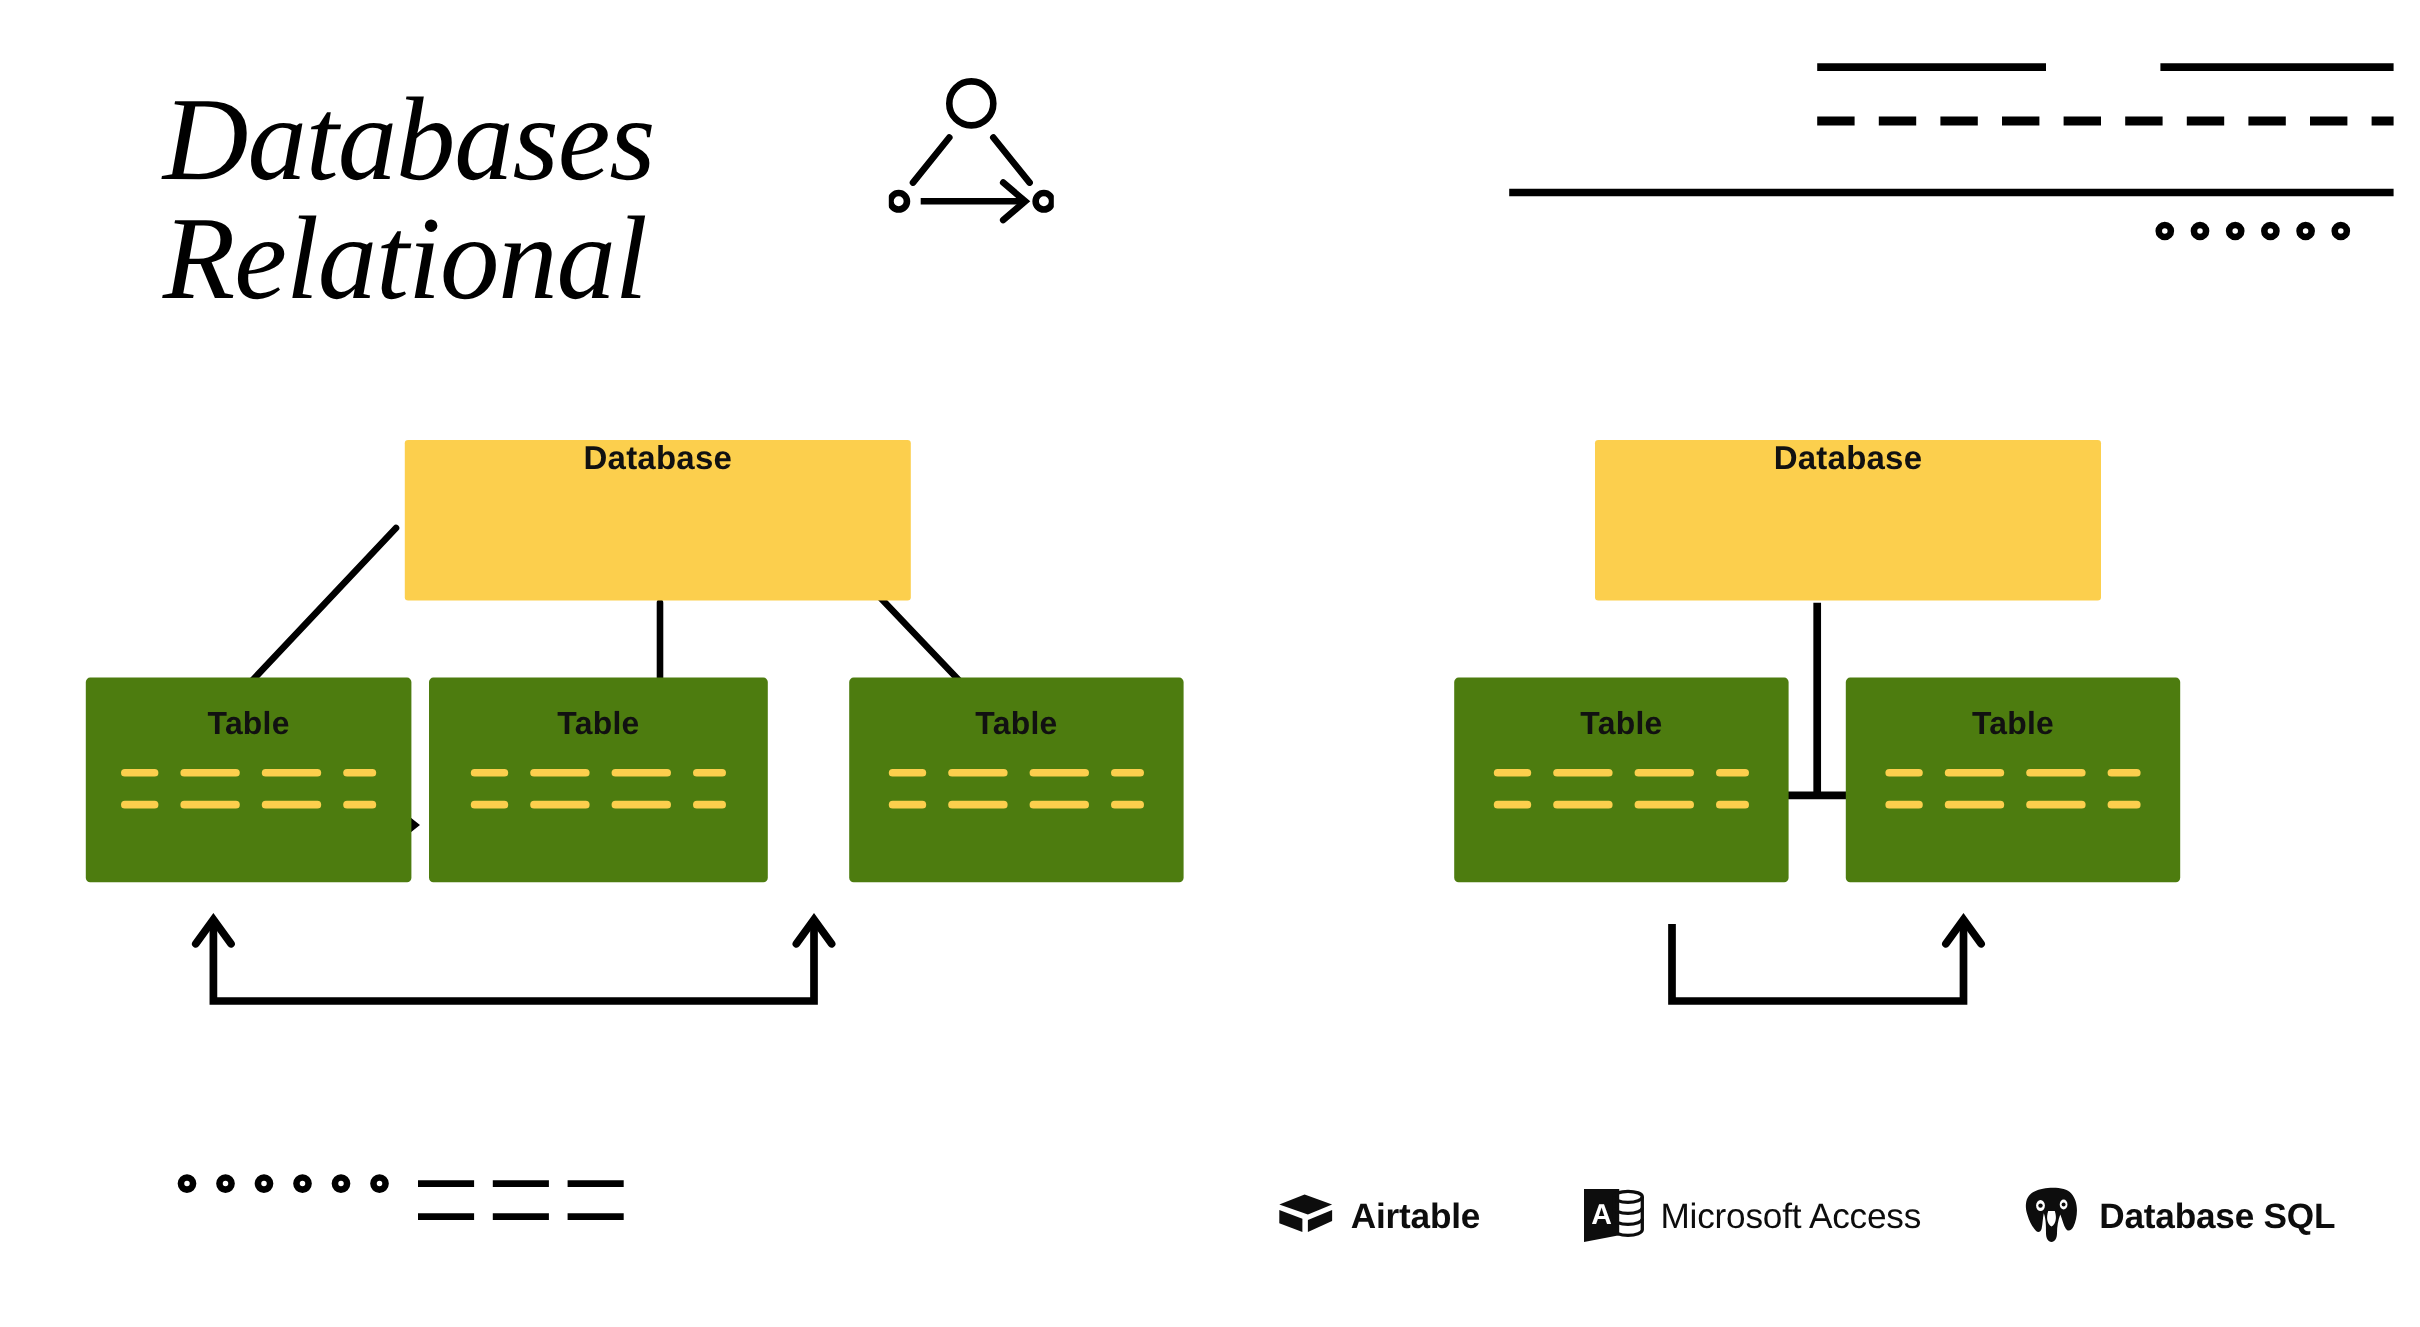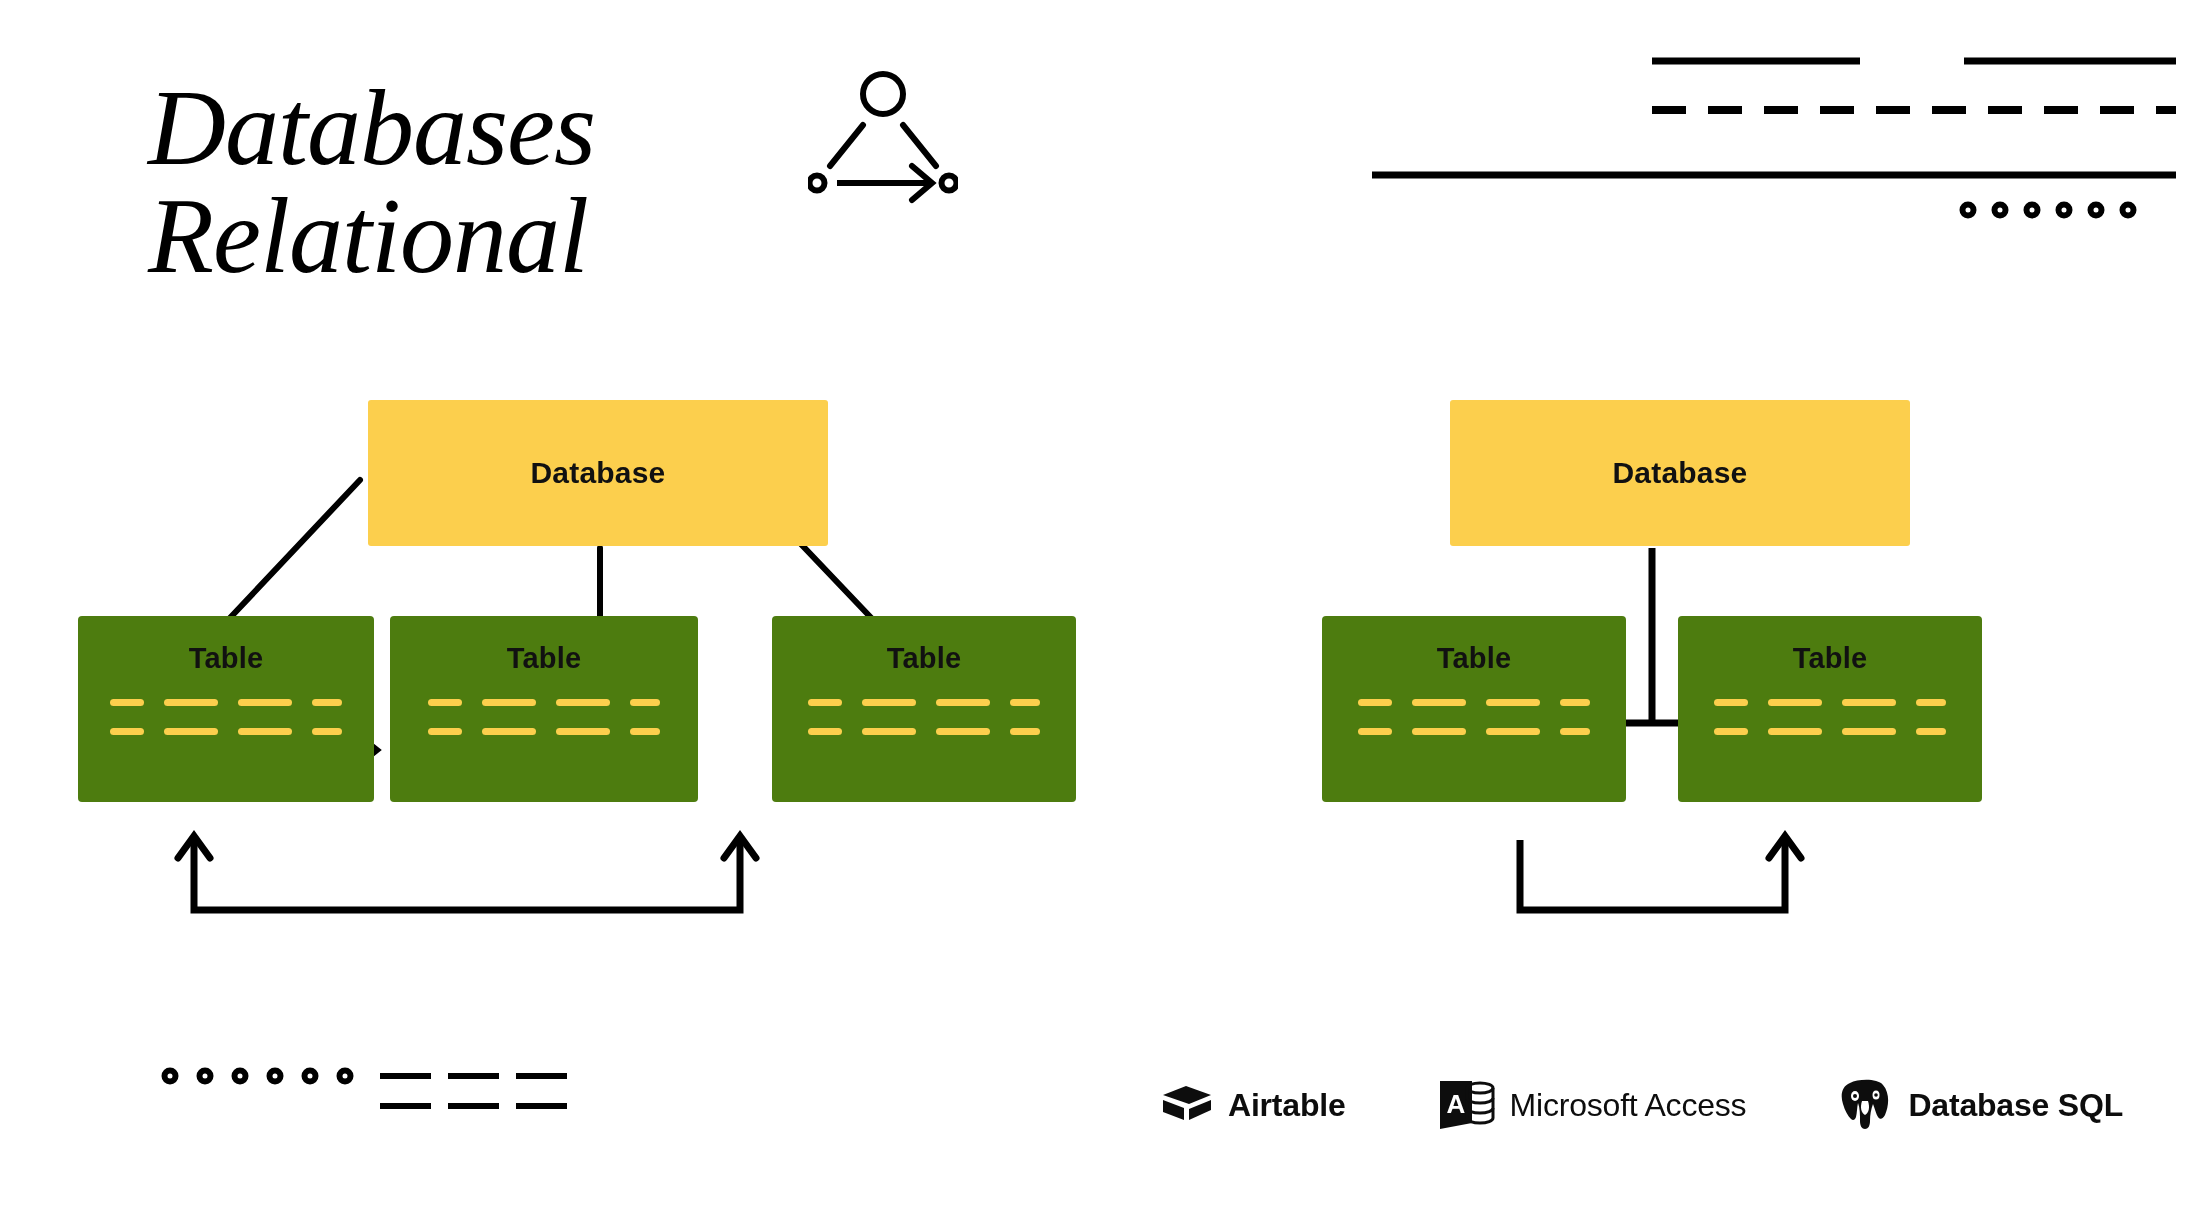--- a/index.html
+++ b/index.html
@@ -72,21 +72,20 @@
     position: absolute;
   }
   .group-left  { left: 100px;  top: 420px; width: 1100px; height: 560px; }
   .group-right { left: 1330px; top: 420px; width: 800px;  height: 560px; }
 
   .db-box {
     position: absolute;
     background: #FCCF4D;
     border-radius: 3px;
     display: flex;
-    align-items: center;
     justify-content: center;
   }
   .db-box .db-label {
     font-size: 30px;
     font-weight: 700;
     color: #111111;
     letter-spacing: 0.2px;
   }
 
   .table-card {

